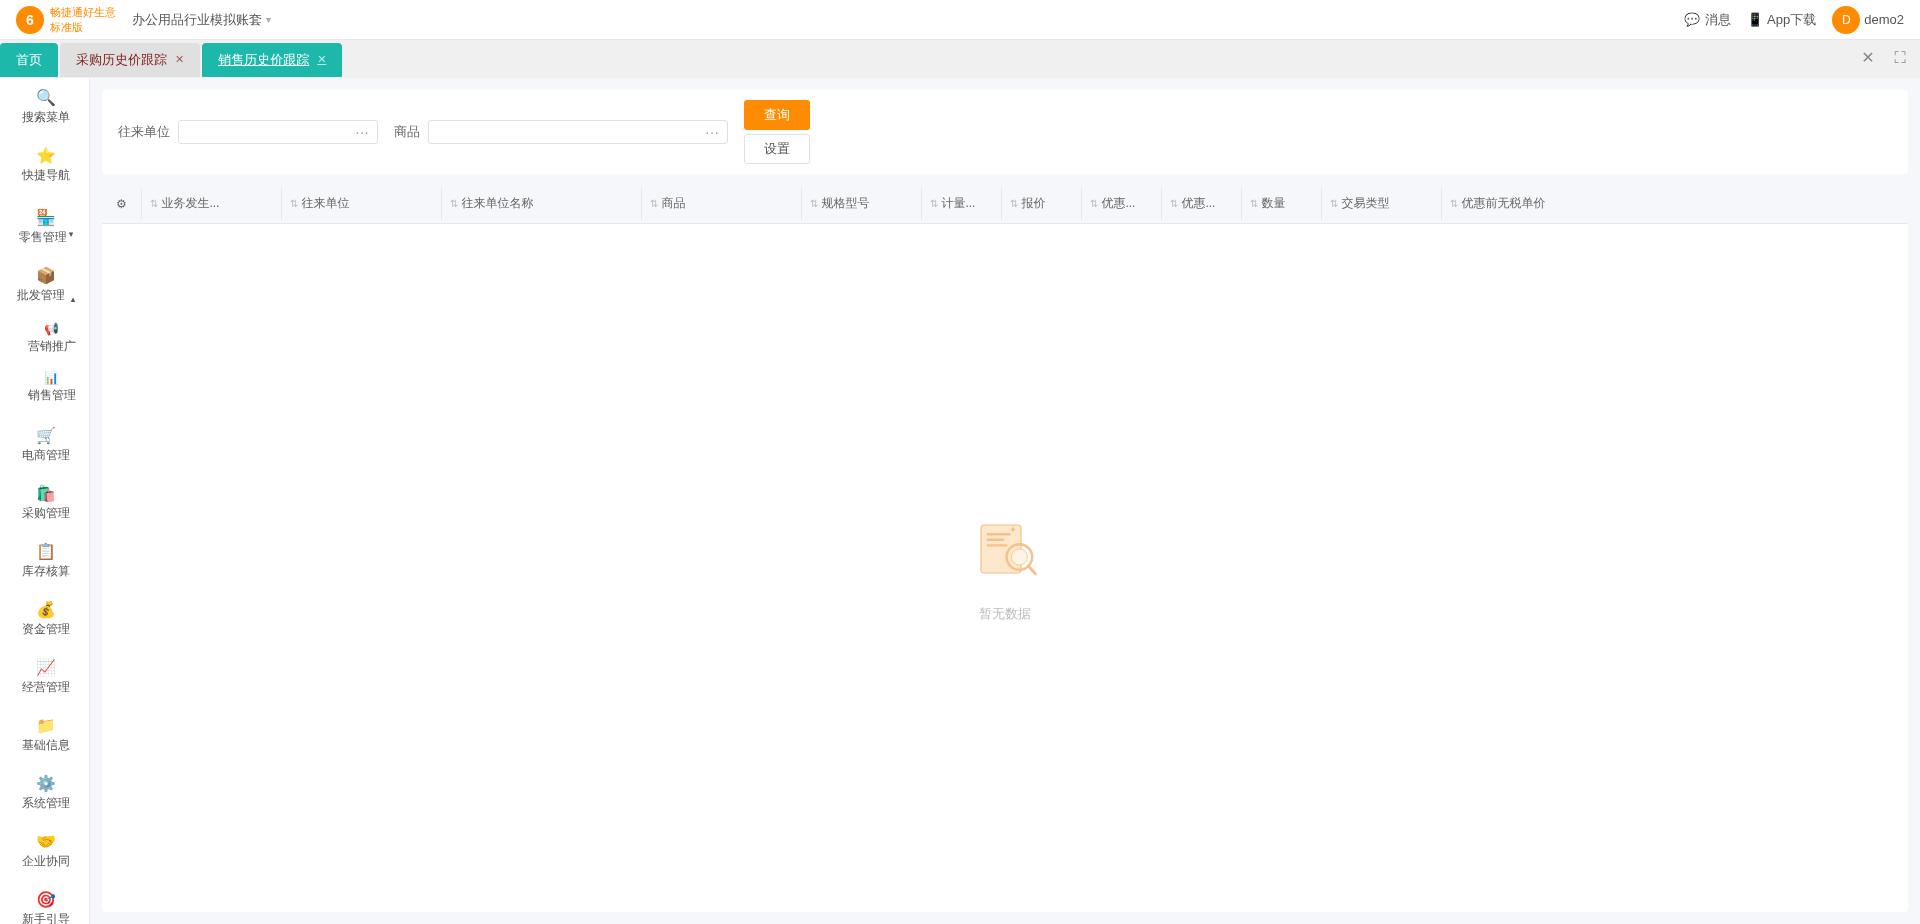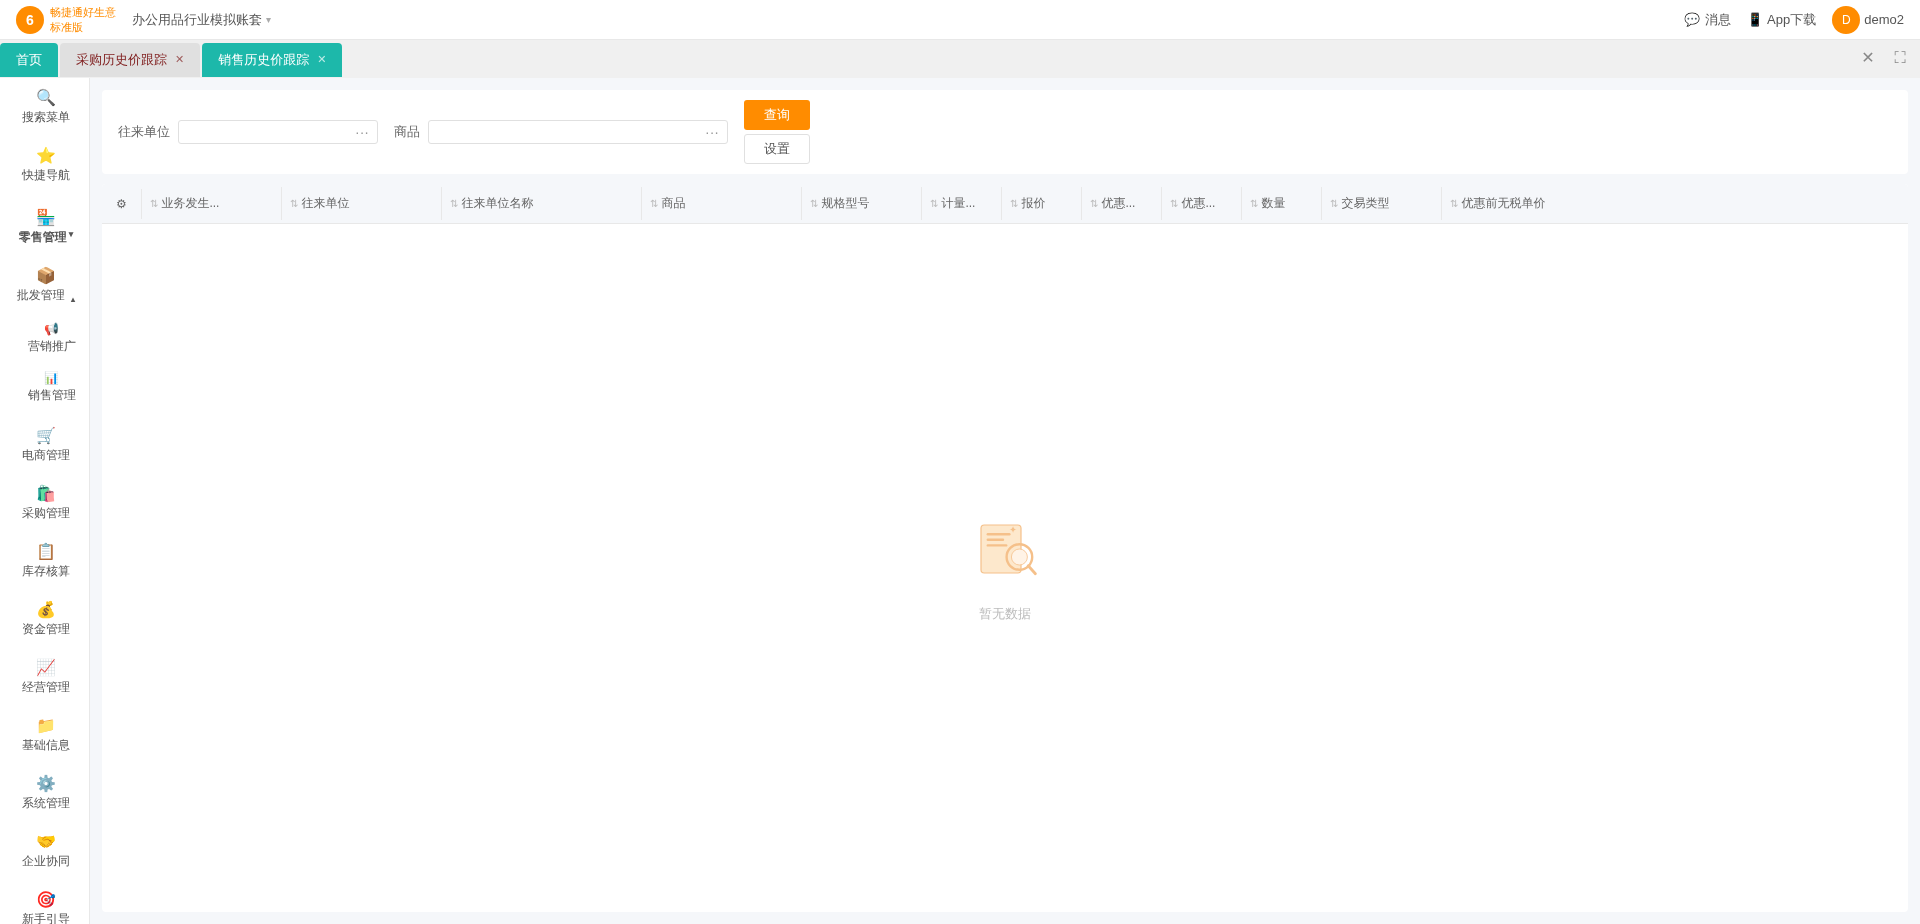--- a/index.html
+++ b/index.html
@@ -97,20 +97,21 @@
       font-size: 13px;
       border-radius: 4px 4px 0 0;
       gap: 6px;
       background: #e0e0e0;
       color: #7f1d1d;
       margin-right: 2px;
     }
     .tab-item.active {
       background: #1db8aa;
       color: #fff;
+      text-decoration: underline;
     }
     .tab-item.home {
       background: #1db8aa;
       color: #fff;
     }
     .tab-close {
       font-size: 11px;
       opacity: 0.7;
       cursor: pointer;
       margin-left: 2px;
@@ -454,21 +455,21 @@
       <span class="s-icon">🔍</span>
       <span>搜索菜单</span>
     </div>
     <div class="sidebar-item">
       <span class="s-icon">⭐</span>
       <span>快捷导航</span>
     </div>
     <div class="sidebar-divider"></div>
     <div class="sidebar-item">
       <span class="s-icon">🏪</span>
-      <span style="display:flex;align-items:flex-start;gap:2px;font-weight:bold;">
+      <span style="display:flex;align-items:flex-start;gap:2px;">
         <span>零售管理</span>
         <span style="font-size:9px;">▾</span>
       </span>
     </div>
     <div class="sidebar-item">
       <span class="s-icon">📦</span>
       <span style="display:flex;align-items:flex-end;gap:6px;">
         <span>批发管理</span>
         <span style="font-size:9px;">▴</span>
       </span>

